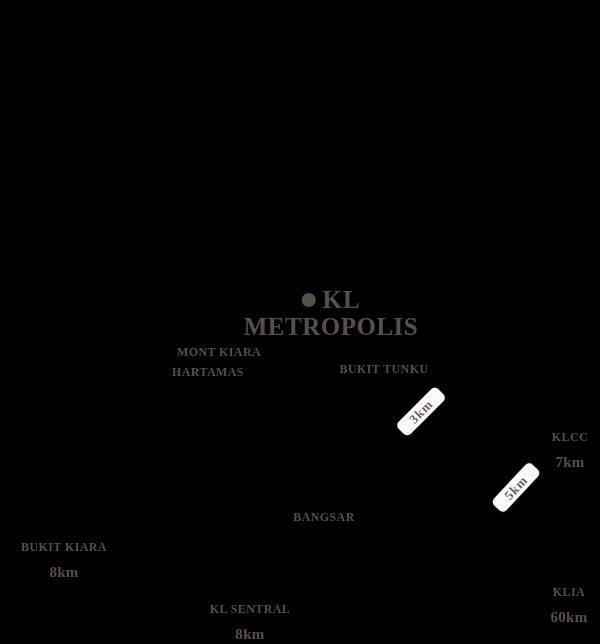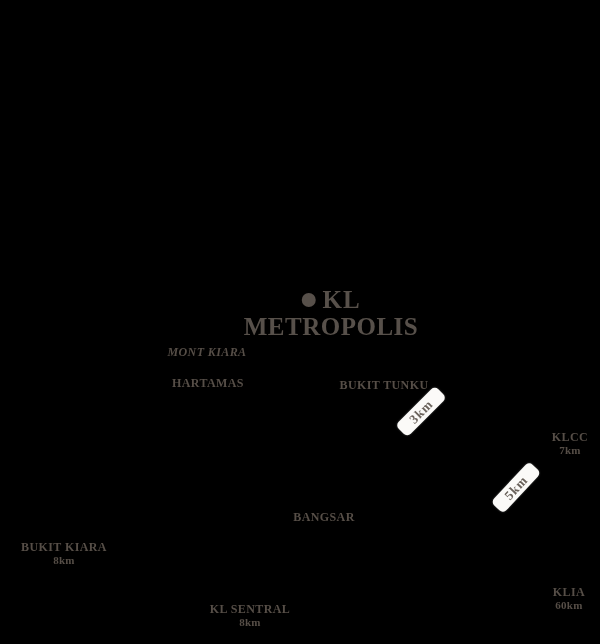--- a/index.html
+++ b/index.html
@@ -61,23 +61,23 @@
     color: #564e47;
     font-weight: bold;
     white-space: nowrap;
     line-height: 1.05;
   }
   .loc .loc-label {
     font-size: 12px;
     letter-spacing: 0.4px;
   }
   .loc .loc-distance {
-    font-size: 11px;
+    font-size: 15px;
     letter-spacing: 0.3px;
-    margin-top: 1px;
+    margin-top: 11px;
   }
   
   .route-badge {
     position: absolute;
     width: 56px;
     height: 17px;
     background: #fbfaf8;
     border-radius: 5px;
     display: flex;
     align-items: center;
@@ -92,23 +92,23 @@
     left: 393px;
     top: 403px;
     transform: rotate(-45deg);
   }
   .badge-5km {
     left: 488px;
     top: 479px;
     transform: rotate(-47deg);
   }
   
-  .loc-mont-kiara      { left: 207px; top: 346px; font-style: italic; }
-  .loc-hartamas        { left: 208px; top: 377px; }
-  .loc-bukit-tunku     { left: 384px; top: 379px; }
+  .loc-mont-kiara      { left: 219px; top: 346px; }
+  .loc-hartamas        { left: 208px; top: 366px; }
+  .loc-bukit-tunku     { left: 384px; top: 363px; }
   .loc-klcc            { left: 570px; top: 431px; }
   .loc-bukit-damansara { left: 214px; top: 478px; }
   .loc-bangsar         { left: 300px; top: 511px; margin-left: 24px; }
   .loc-bukit-kiara     { left: 64px;  top: 541px; }
   .loc-klia            { left: 569px; top: 586px; }
   .loc-kl-sentral      { left: 250px; top: 603px; }
 </style>
 </head>
 <body>
 

